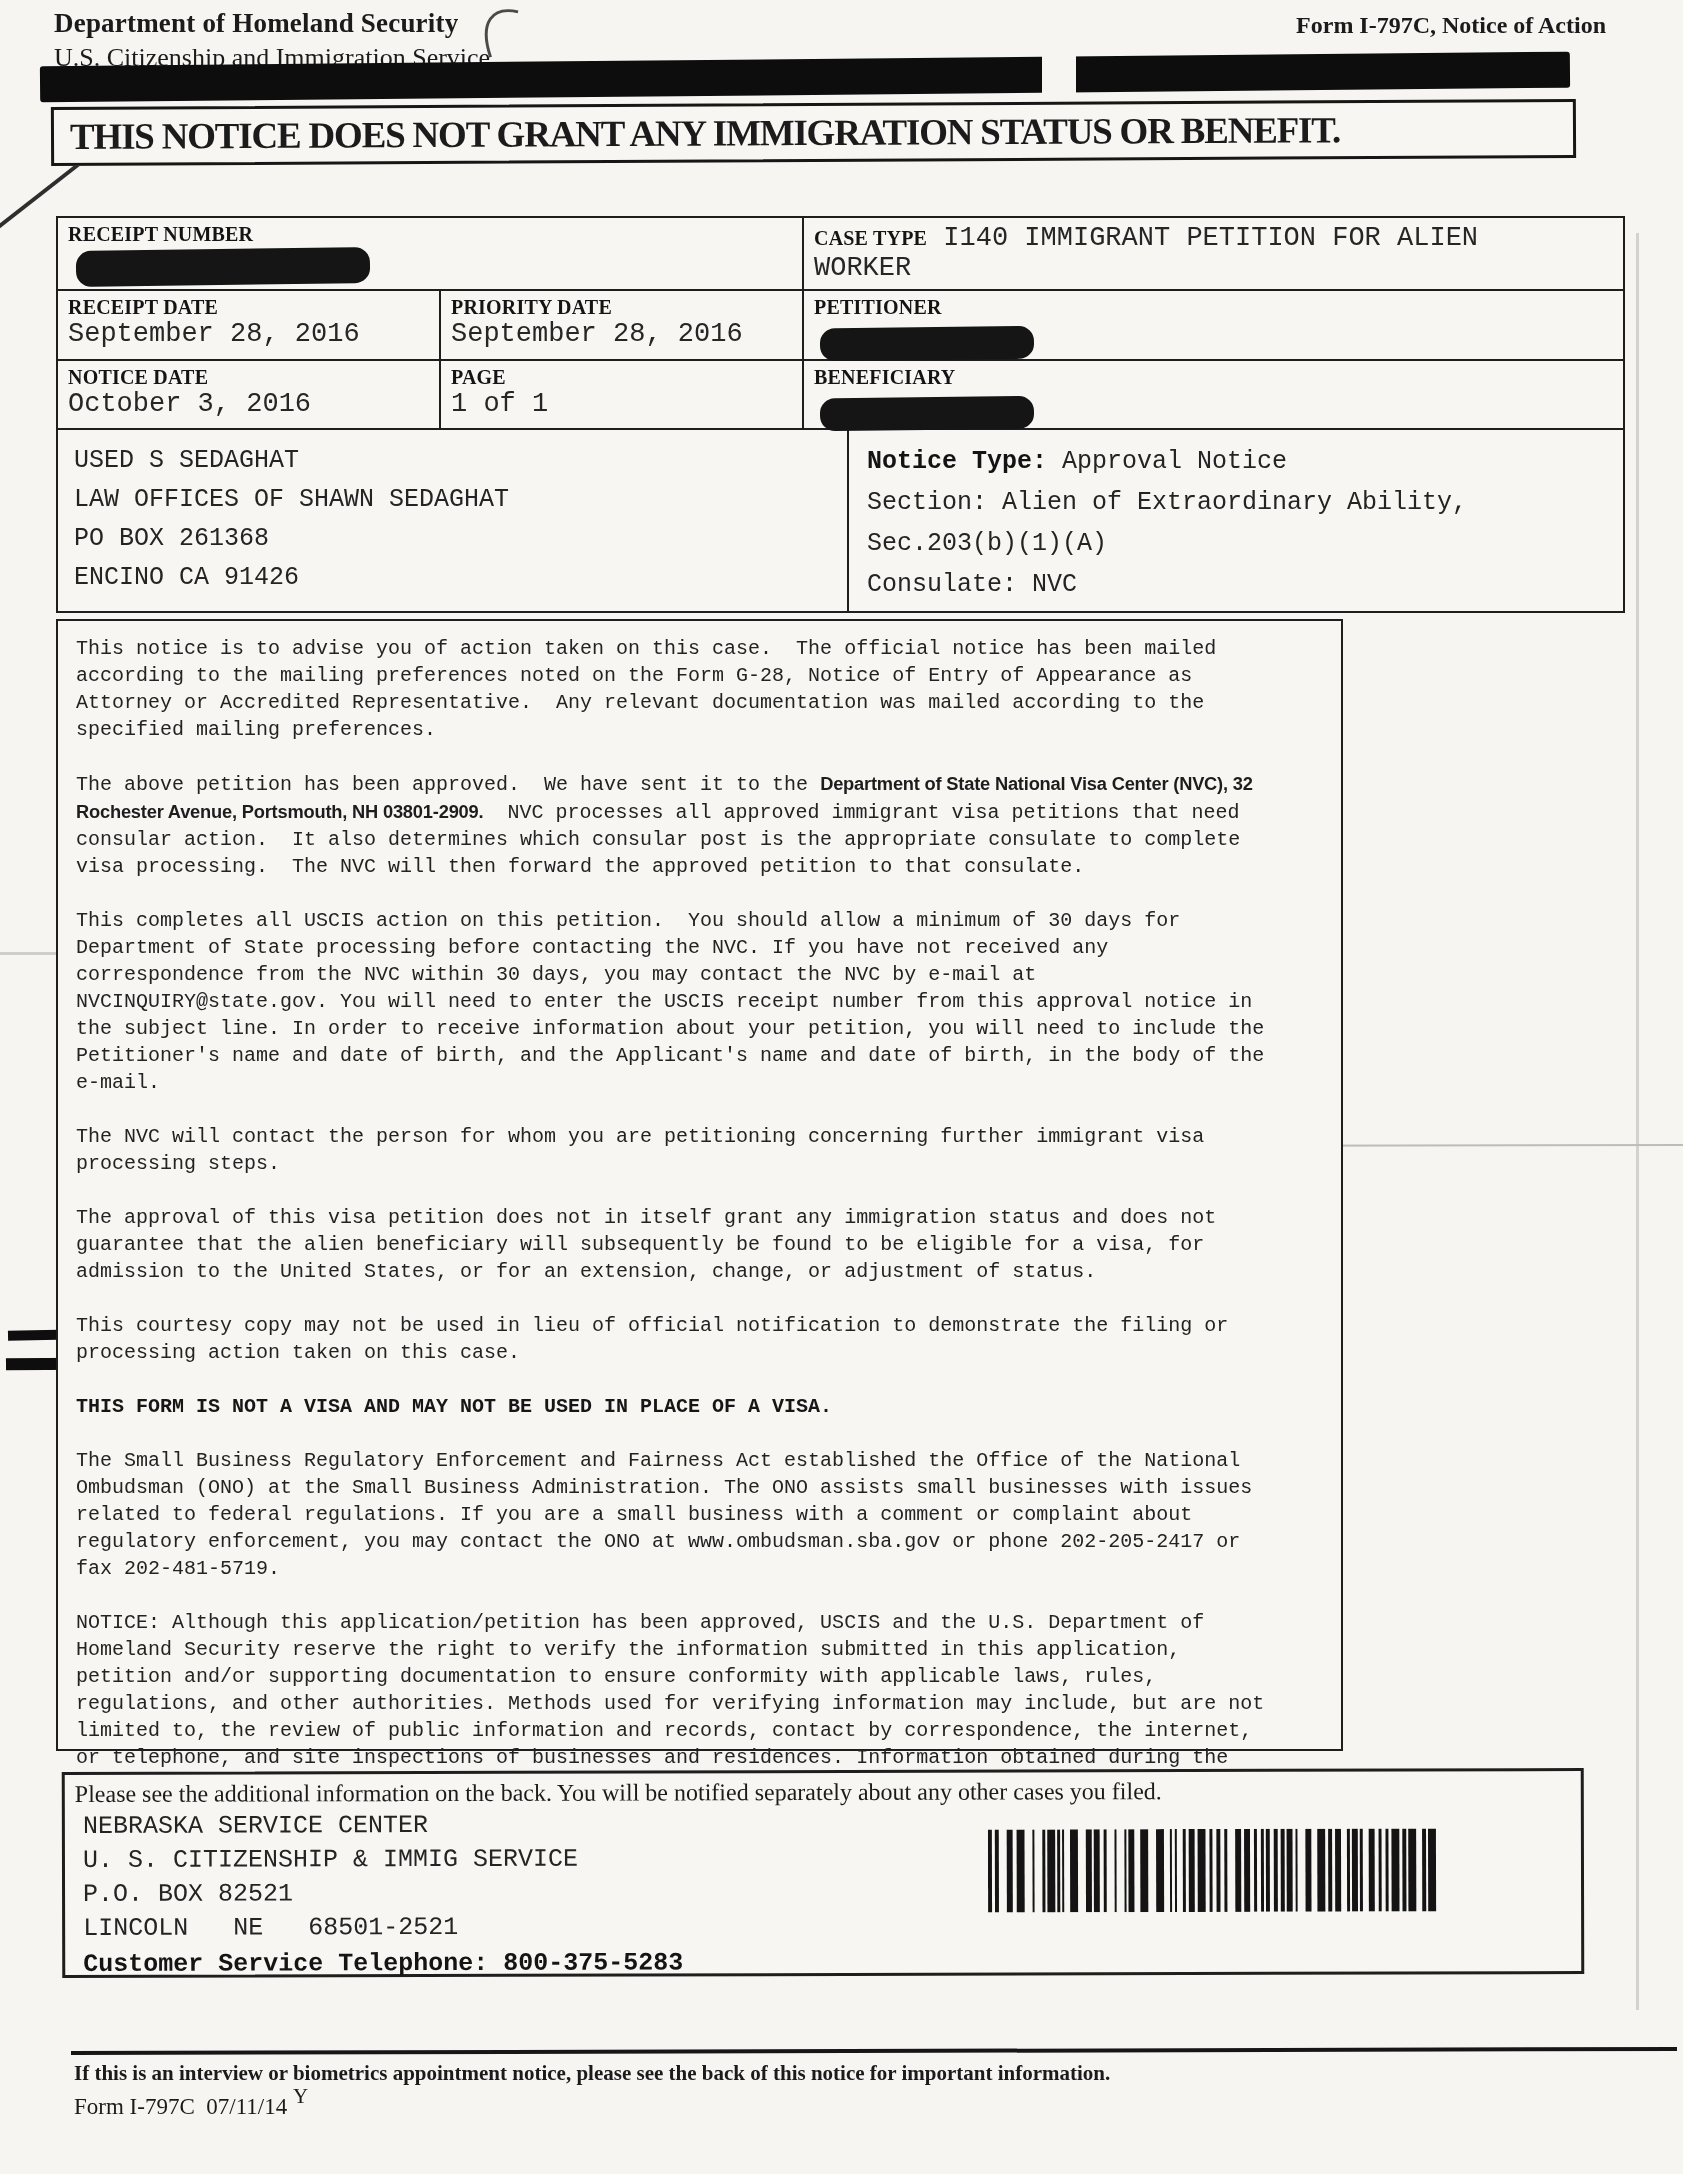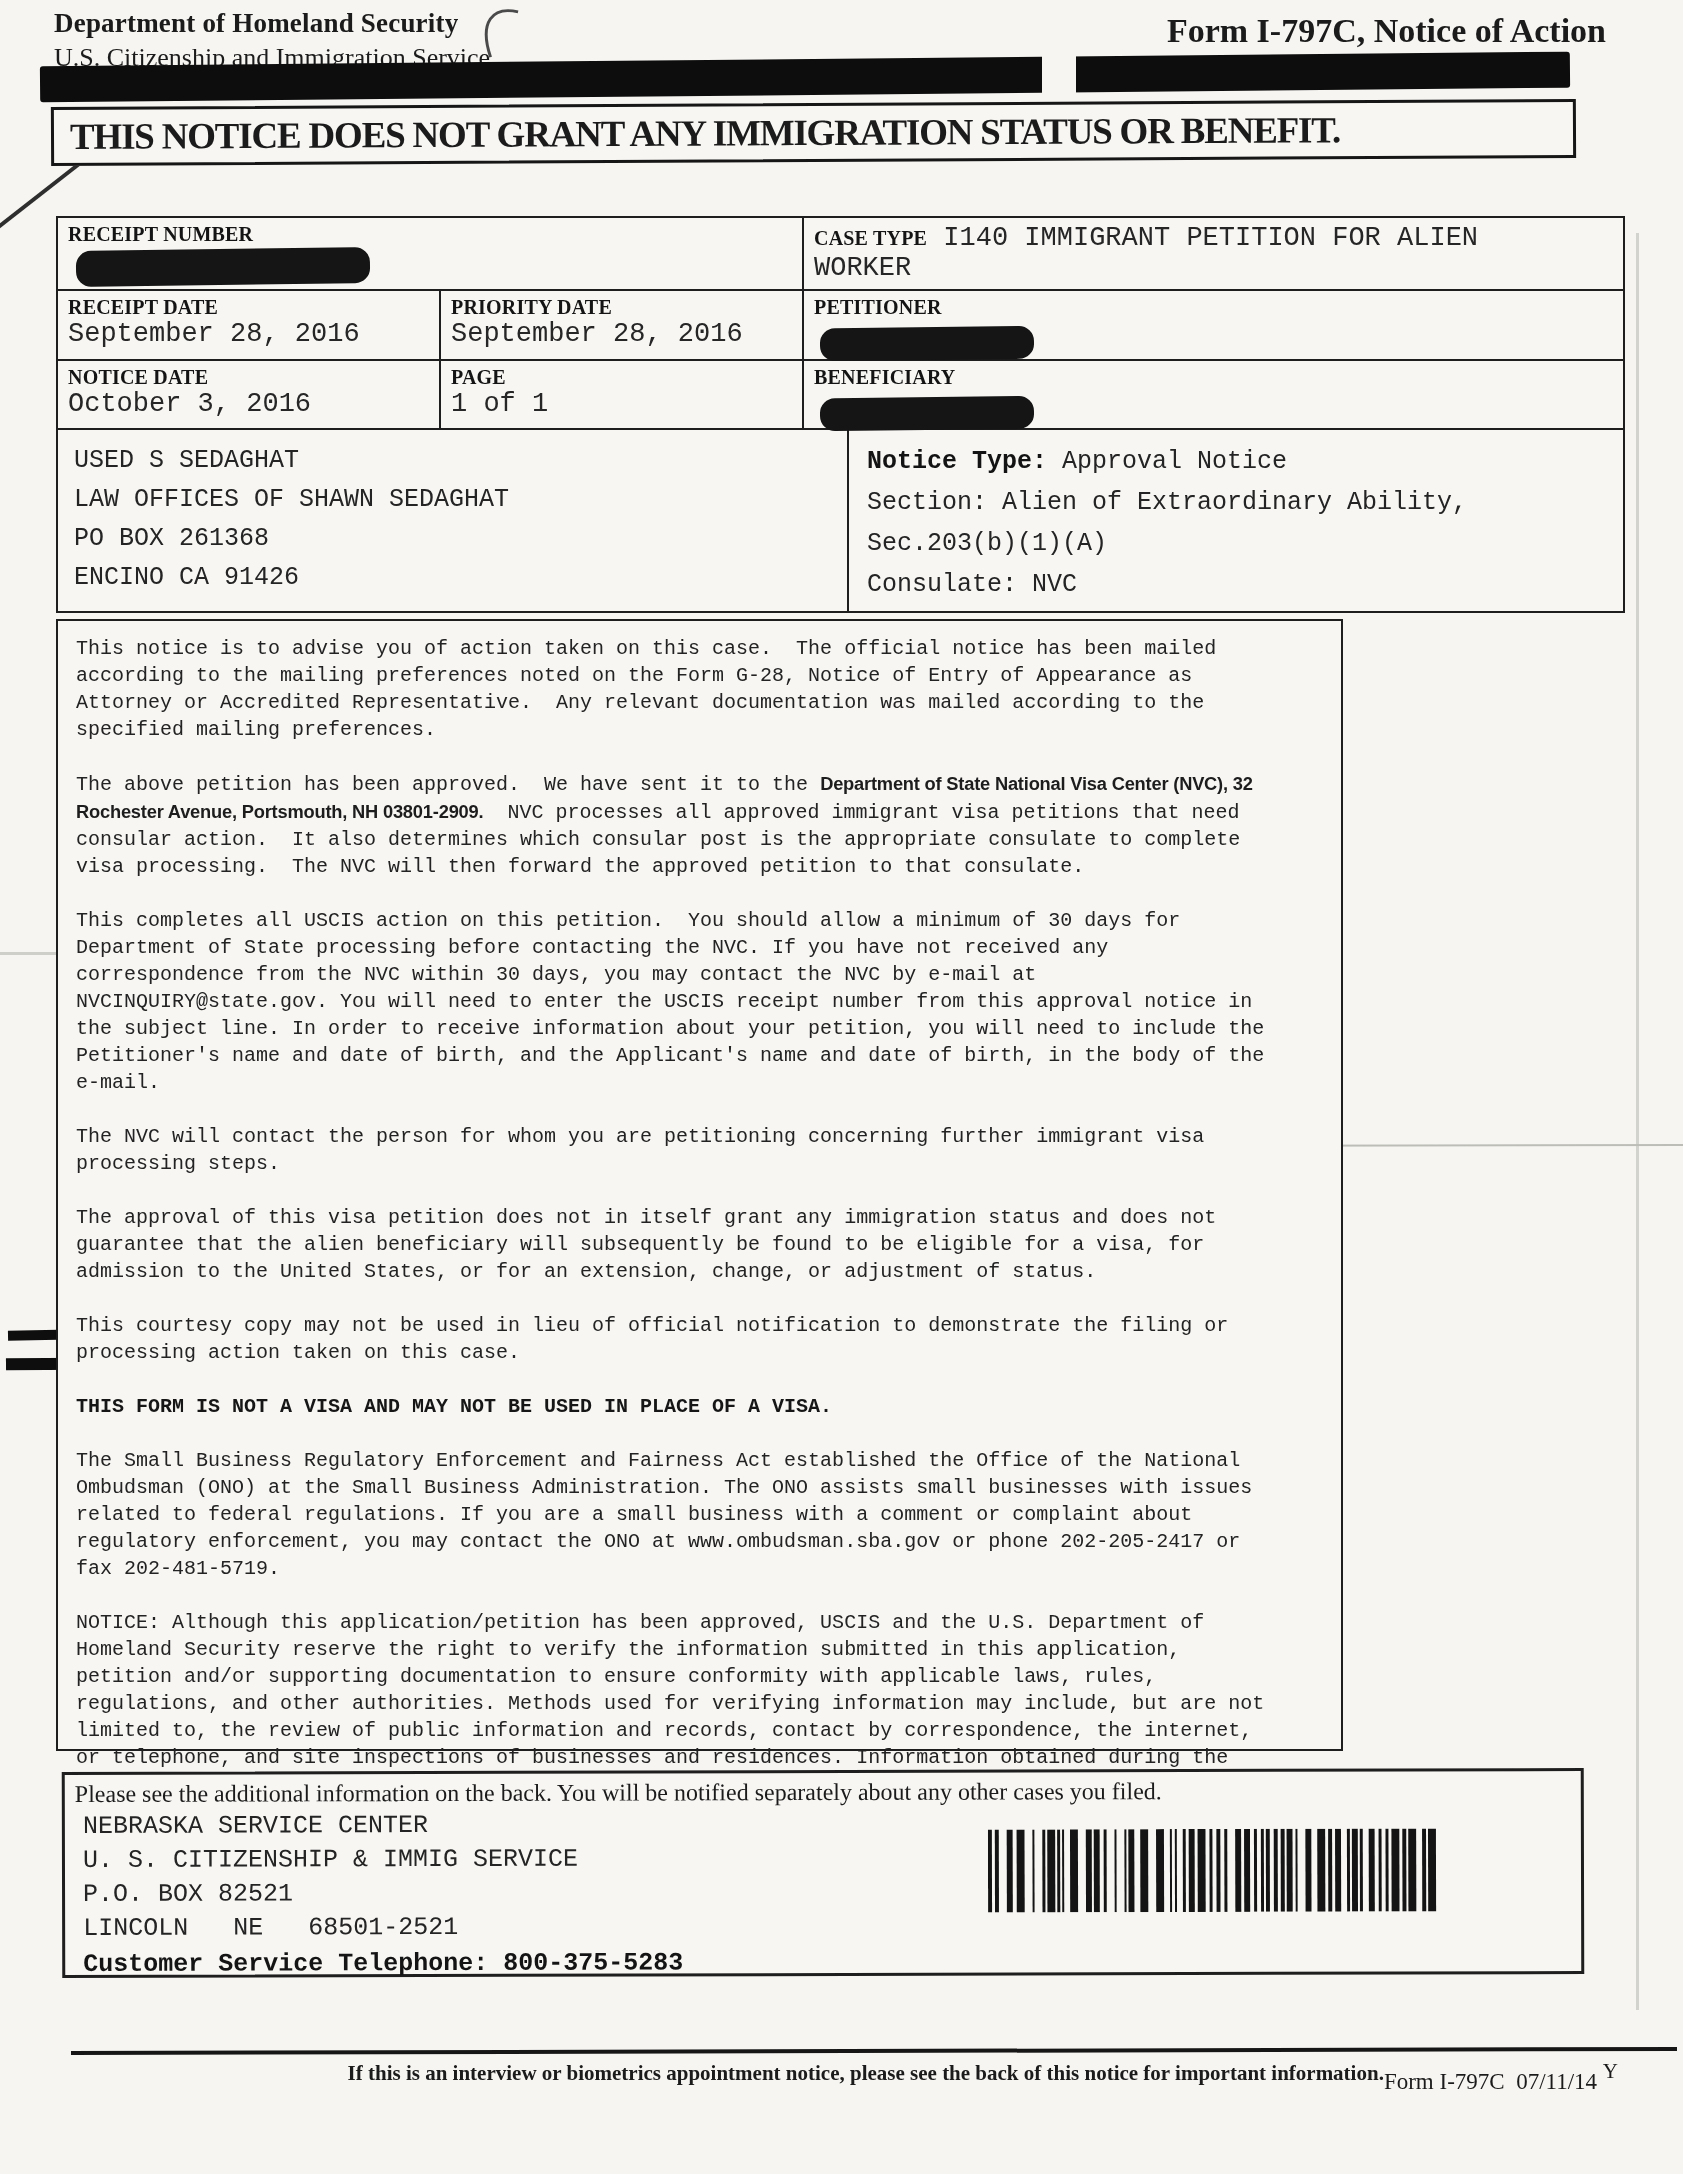--- a/index.html
+++ b/index.html
@@ -3,21 +3,21 @@
 <meta charset="utf-8">
 <style>
   html,body{margin:0;padding:0;background:#ffffff;}
   .page{position:relative;width:1683px;height:2174px;background:#f6f5f2;overflow:hidden;
         font-family:"Liberation Serif","DejaVu Serif",serif;color:#1b1b1b;}
 
   
   .hdr-left{position:absolute;left:54px;top:8px;}
   .agency1{font-size:27px;font-weight:bold;letter-spacing:0.2px;}
   .agency2{font-size:26px;margin-top:4px;}
-  .hdr-right{position:absolute;right:77px;top:12px;font-size:34px;font-weight:bold;}
+  .hdr-right{position:absolute;right:77px;top:12px;font-size:24px;font-weight:bold;}
 
   .topbar{position:absolute;left:40px;top:59px;width:1530px;height:36px;
           transform:rotate(-.55deg);
           background:linear-gradient(90deg,#0d0d0d 0 1002px,rgba(0,0,0,0) 1002px 1036px,#0d0d0d 1036px 100%);
           border-radius:3px;}
   .slash{position:absolute;left:-8px;top:230px;width:121px;height:4px;background:#2e2e2e;
          transform:rotate(-38deg);transform-origin:left center;}
   .pen-hook{position:absolute;left:463px;top:6px;}
 
   
@@ -64,21 +64,21 @@
             border:3px solid #1e1e1e;background:#f7f6f3;transform:rotate(-.15deg);}
   .mail-note{font-size:24px;margin:6px 0 2px 10px;}
   .office{font-family:"Liberation Mono","DejaVu Sans Mono",monospace;font-size:25px;line-height:34px;
           margin-left:18px;color:#242424;}
   .office.cs{font-weight:bold;color:#141414;margin-top:2px;}
   .barcode{position:absolute;left:923px;top:57px;width:450px;height:83px;}
 
   
   .footer-rule{position:absolute;left:71px;top:2049px;width:1606px;height:3.5px;background:#161616;
                transform:rotate(-.15deg);}
-  .footer{position:absolute;left:74px;top:2061px;width:1544px;display:flex;justify-content:flex-end;align-items:flex-start;}
+  .footer{position:absolute;left:74px;top:2061px;width:1544px;display:flex;justify-content:space-between;align-items:flex-start;flex-direction:column;}
   .footer .note{font-size:21px;font-weight:bold;max-width:1089px;}
   .footer .code{font-size:23px;white-space:pre;}
   .footer .code sup{font-size:21px;position:relative;top:-2px;}
 
   
   .edge-shadow{position:absolute;left:1636px;top:233px;width:3px;height:1777px;background:#c6c6c2;opacity:.75;}
   .mark1{position:absolute;left:8px;top:1330px;width:75px;height:10px;background:#0e0e0e;transform:rotate(-1deg);}
   .mark2{position:absolute;left:6px;top:1358px;width:81px;height:12px;background:#0e0e0e;transform:rotate(-.5deg);}
   .faint-line{position:absolute;left:0;top:952px;width:234px;height:3px;background:#cfcfca;}
   .dash-art{position:absolute;left:67px;top:992px;width:500px;border-top:3px dashed #a2a29d;opacity:.65;}

